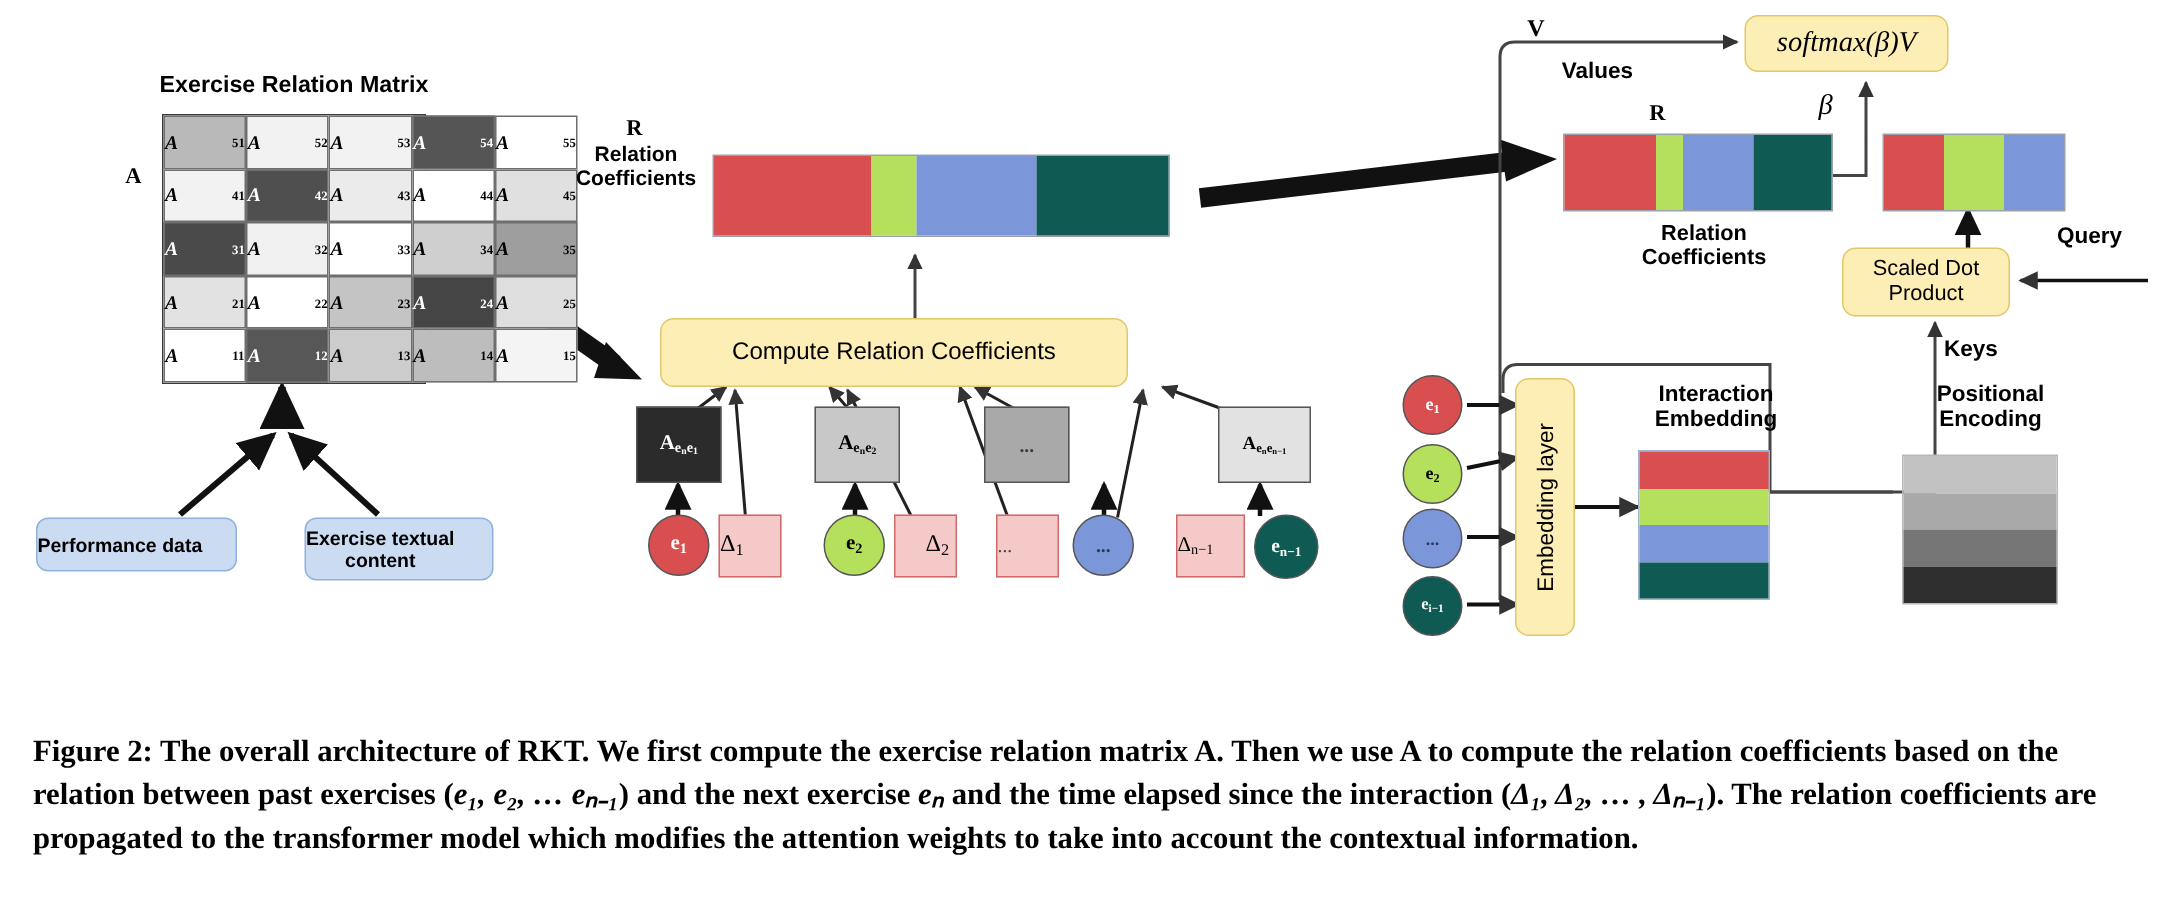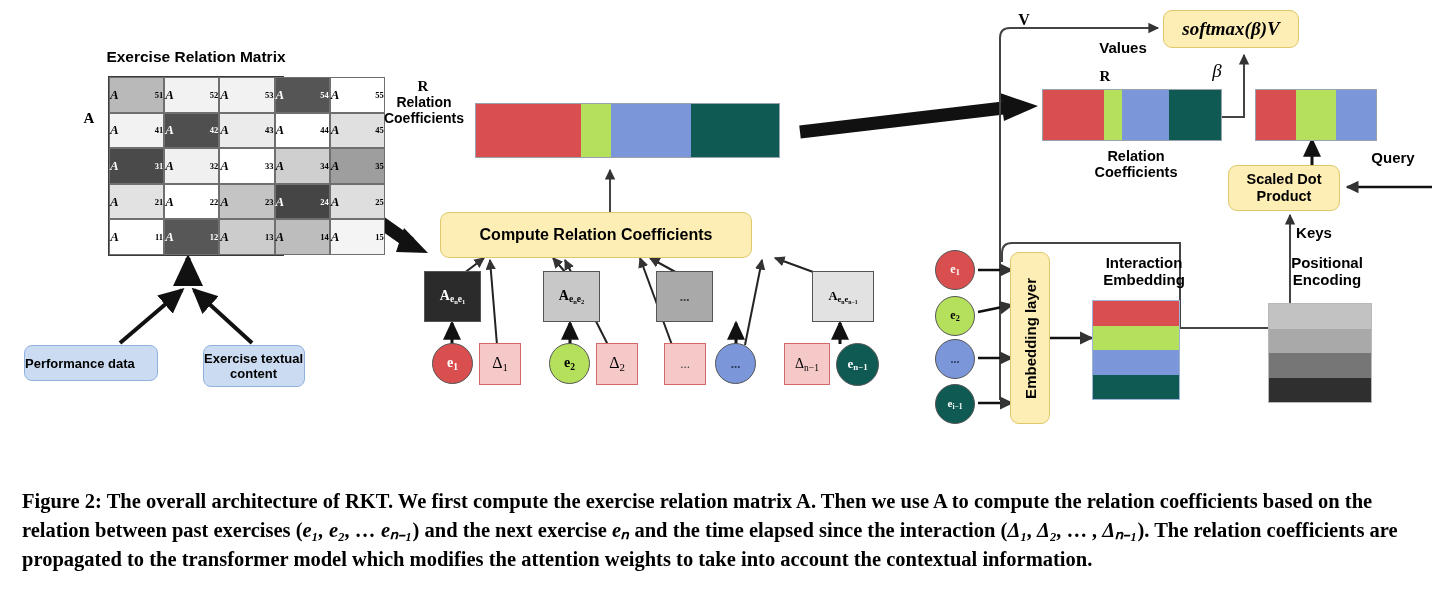--- a/index.html
+++ b/index.html
@@ -18,38 +18,38 @@
           grid-template-columns:repeat(5,1fr);grid-template-rows:repeat(5,1fr);
           background:#fff;box-sizing:border-box;}
   .cell{border:1px solid #6f6f6f;display:flex;align-items:center;justify-content:center;
         font-family:"Liberation Serif",serif;font-style:italic;font-weight:bold;
         font-size:13px;box-sizing:border-box;}
   .cell sub{font-size:8.5px;font-style:normal;font-weight:bold;padding-left:36px;}
 
   
   .ybox{position:absolute;background:#fdeeb6;border:1.6px solid #e0c86a;border-radius:9px;
         display:flex;align-items:center;justify-content:center;text-align:center;
-        font-weight:bold;color:#000;box-sizing:border-box;}
+        font-weight:normal;color:#000;box-sizing:border-box;}
   .bbox{position:absolute;background:#cbdcf2;border:1.6px solid #8fb2dd;border-radius:8px;
         display:flex;align-items:center;justify-content:flex-start;text-align:center;
         font-weight:bold;color:#000;box-sizing:border-box;}
 
   
   .strip{position:absolute;display:flex;border:1px solid #9aa3ad;box-sizing:border-box;}
   .seg{height:100%;}
   .vstack{position:absolute;display:flex;flex-direction:column;border:1px solid #9fb4d6;box-sizing:border-box;}
   .vseg{width:100%;}
   .pestack{position:absolute;display:flex;flex-direction:column;border:1px solid #b9b9b9;box-sizing:border-box;}
 
   
   .circ{position:absolute;border-radius:50%;border:1.4px solid #555;
         display:flex;align-items:center;justify-content:center;
         font-family:"Liberation Serif",serif;font-weight:bold;font-size:14px;box-sizing:border-box;}
   .dsq{position:absolute;background:#f6c9c9;border:1.4px solid #d06a6a;
-       display:flex;align-items:center;justify-content:center;
+       display:flex;align-items:center;
        font-family:"Liberation Serif",serif;font-size:16px;box-sizing:border-box;}
   .abox{position:absolute;border:1.4px solid #555;display:flex;align-items:center;justify-content:center;
         font-family:"Liberation Serif",serif;font-weight:bold;font-size:14px;box-sizing:border-box;}
 
   .vert{writing-mode:vertical-rl;transform:rotate(180deg);}
 
   
   .caption{position:absolute;left:22px;top:487px;width:1398px;
            font-family:"Liberation Serif",serif;font-weight:bold;font-size:20.5px;
            line-height:1.42;color:#000;text-align:left;}
@@ -148,21 +148,21 @@
       <div class="cell" style="background: rgb(204, 204, 204); color: rgb(0, 0, 0);">A<sub>13</sub></div>
       <div class="cell" style="background: rgb(189, 189, 189); color: rgb(0, 0, 0);">A<sub>14</sub></div>
       <div class="cell" style="background: rgb(244, 244, 244); color: rgb(0, 0, 0);">A<sub>15</sub></div>
     </div>
 
 
   <div class="bbox" style="left:24px;top:345px;width:134px;height:36px;font-size:13px;">
     <span>Performance data</span>
   </div>
 
-  <div class="bbox" style="left:203px;top:345px;width:102px;height:42px;font-size:13px;white-space:pre-line;line-height:1.18;">
+  <div class="bbox" style="left:203px;top:345px;width:126px;height:42px;font-size:13px;white-space:pre-line;line-height:1.18;">
     <span>Exercise textual
 content</span>
   </div>
 
   <div class="lbl serif" style="left:393px;top:78px;width:60px;font-size:15px;">R</div>
   <div class="lbl" style="left:376px;top:95px;width:96px;font-size:14px;white-space:pre-line;">Relation
 Coefficients</div>
 
   <div class="strip" id="rbar" style="left:475px;top:103px;width:305px;height:55px;">
       <div class="seg" style="background: rgb(217, 79, 79); width: 34.5%;"></div>
@@ -191,40 +191,40 @@
   <div class="circ" style="left:432px;top:343px;width:41px;height:41px;background:#d94f4f;color:#fff;">
     <span>e<sub>1</sub></span>
     </div>
   <div class="dsq" style="left:479px;top:343px;width:42px;height:42px;">
     <span>Δ<sub>1</sub></span>
     </div>
 
   <div class="circ" style="left:549px;top:343px;width:41px;height:41px;background:#b5e05c;color:#000;">
     <span>e<sub>2</sub></span>
     </div>
-  <div class="dsq" style="left:596px;top:343px;width:42px;height:42px;">
+  <div class="dsq" style="left:596px;top:343px;width:42px;height:42px;padding-left:20px;">
     <span>Δ<sub>2</sub></span>
     </div>
 
   <div class="dsq" style="left:664px;top:343px;width:42px;height:42px;font-size:13px;color:#444;">
     <span>...</span>
     </div>
   <div class="circ" style="left:715px;top:343px;width:41px;height:41px;background:#7b96d9;color:#2b3a5c;font-size:13px;">
     <span>...</span>
     </div>
 
   <div class="dsq" style="left:784px;top:343px;width:46px;height:42px;font-size:14px;">
     <span>Δ<sub>n−1</sub></span>
     </div>
   <div class="circ" style="left:836px;top:343px;width:43px;height:43px;background:#0f5b54;color:#fff;font-size:13px;">
     <span>e<sub>n−1</sub></span>
     </div>
 
   <div class="lbl serif" style="left:1009px;top:11px;width:30px;font-size:16px;">V</div>
-  <div class="lbl" style="left:1080px;top:40px;width:86px;font-size:15px;">Values</div>
+  <div class="lbl" style="left:1022px;top:40px;width:86px;font-size:15px;">Values</div>
 
   <div class="ybox" style="left:1163px;top:10px;width:136px;height:38px;">
     <span class="mathit" style="font-size:19px;">softmax(β)V</span>
   </div>
 
   <div class="lbl mathit" style="left:1205px;top:60px;width:24px;font-size:19px;font-weight:normal;">β</div>
 
   <div class="lbl serif" style="left:1090px;top:68px;width:30px;font-size:15px;">R</div>
 
   <div class="strip" id="rbar2" style="left:1042px;top:89px;width:180px;height:52px;">

